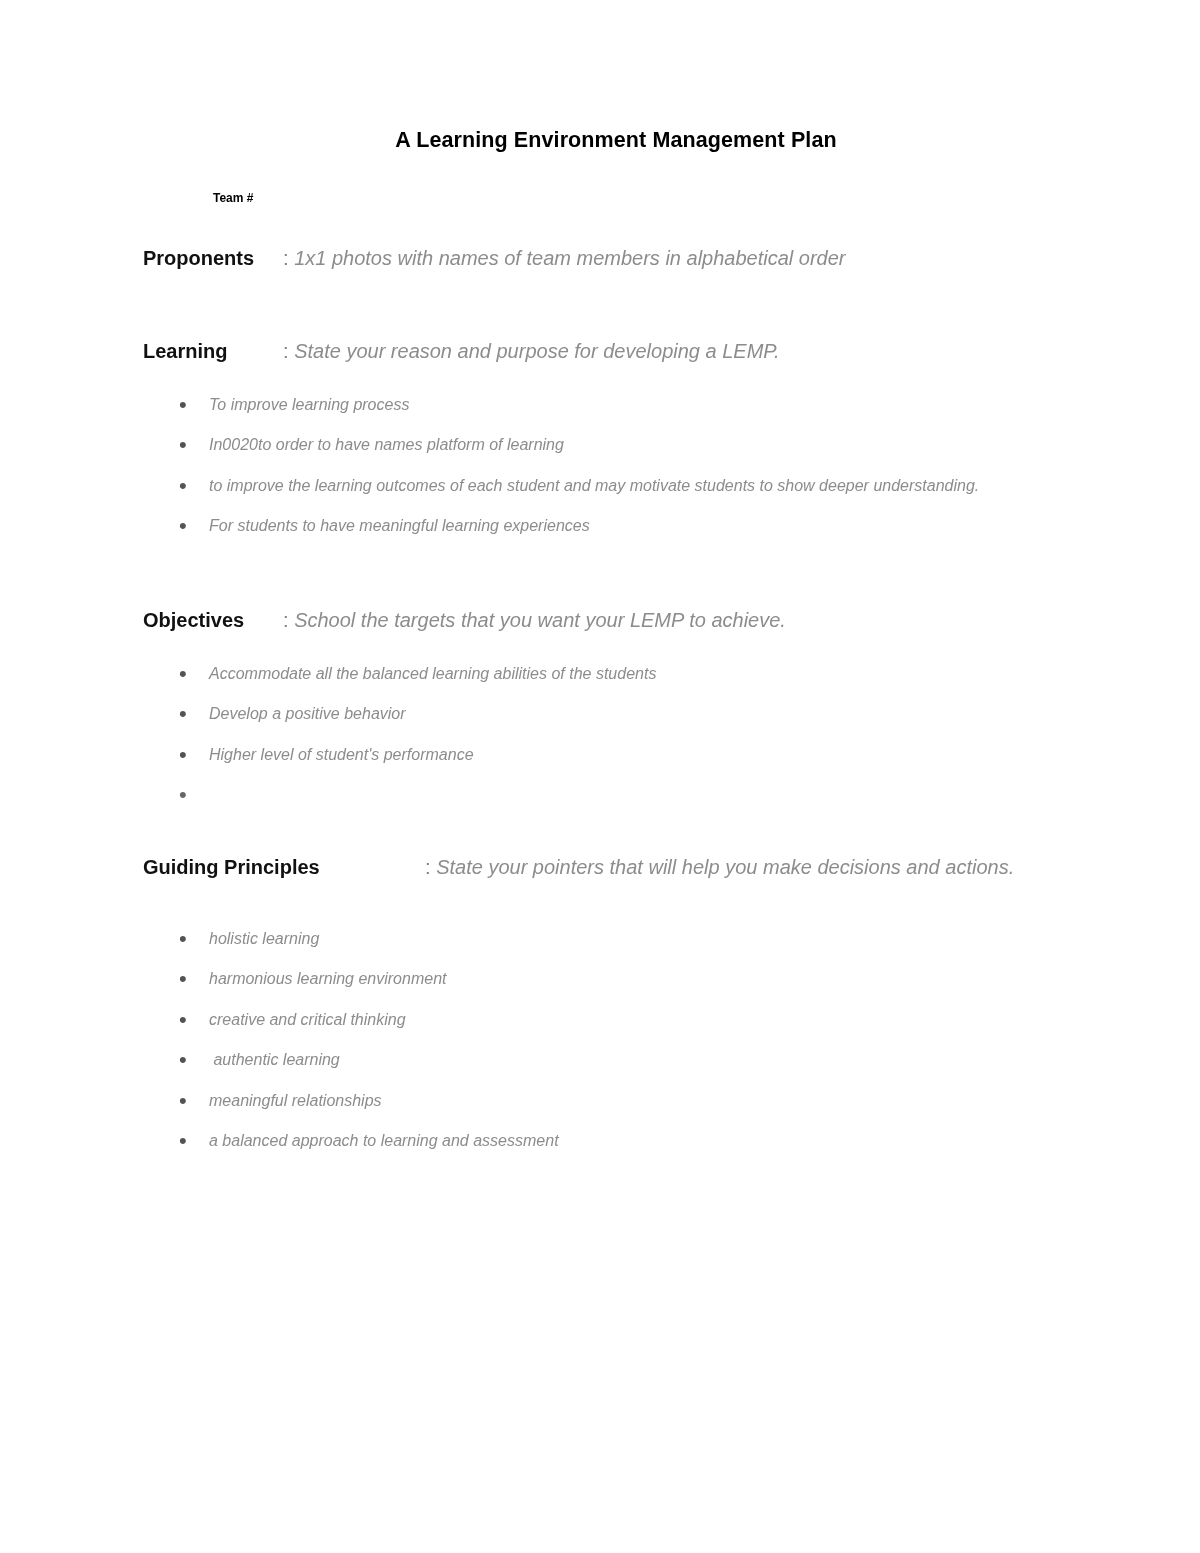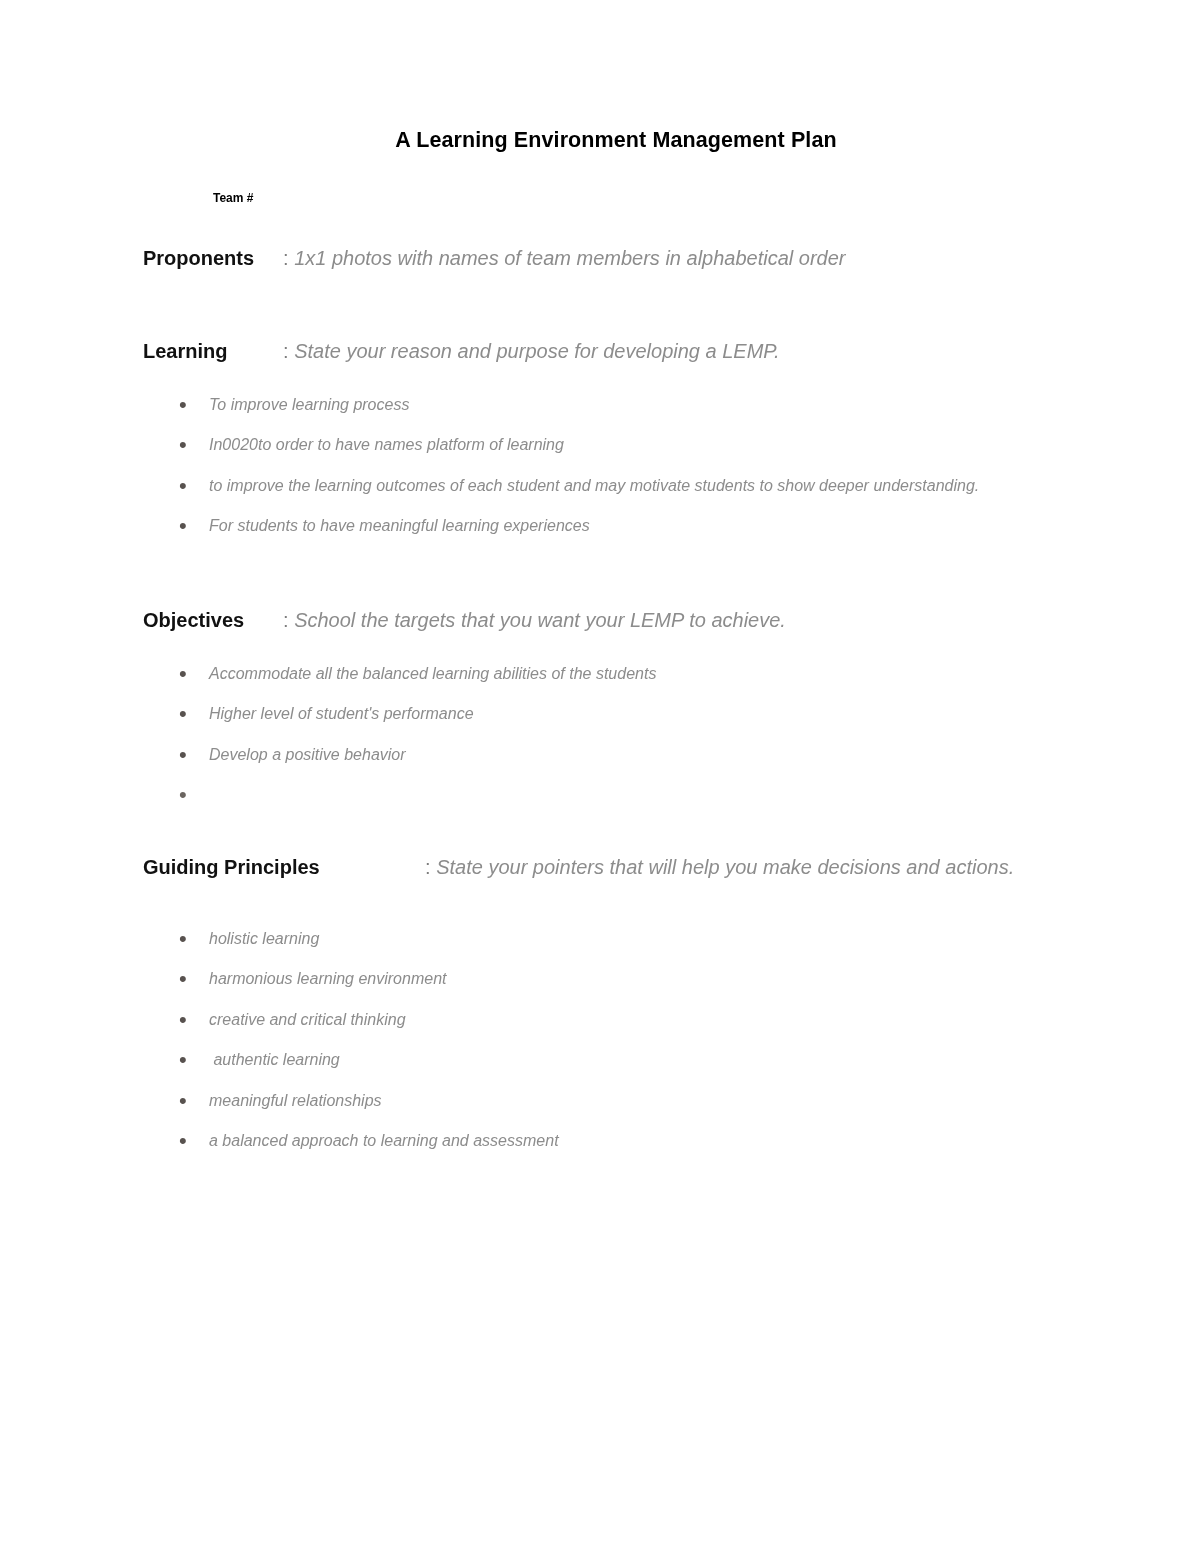--- a/index.html
+++ b/index.html
@@ -154,22 +154,22 @@
 
     <p class="section-head">
       <span class="label w-narrow">Objectives</span><span class="colon">:</span>
       <span class="hint">School the targets that you want your LEMP to achieve.</span>
     </p>
 
     <div class="gap-sm"></div>
 
     <ul class="bullets">
       <li>Accommodate all the balanced learning abilities of the students</li>
+      <li>Develop a positive behavior</li>
       <li>Higher level of student's performance</li>
-      <li>Develop a positive behavior</li>
       <li class="empty-item"></li>
     </ul>
 
     <div class="gap-md"></div>
 
     <p class="section-head">
       <span class="label w-wide">Guiding Principles</span><span class="colon">:</span>
       <span class="hint">State your pointers that will help you make decisions and actions.</span>
     </p>
 

